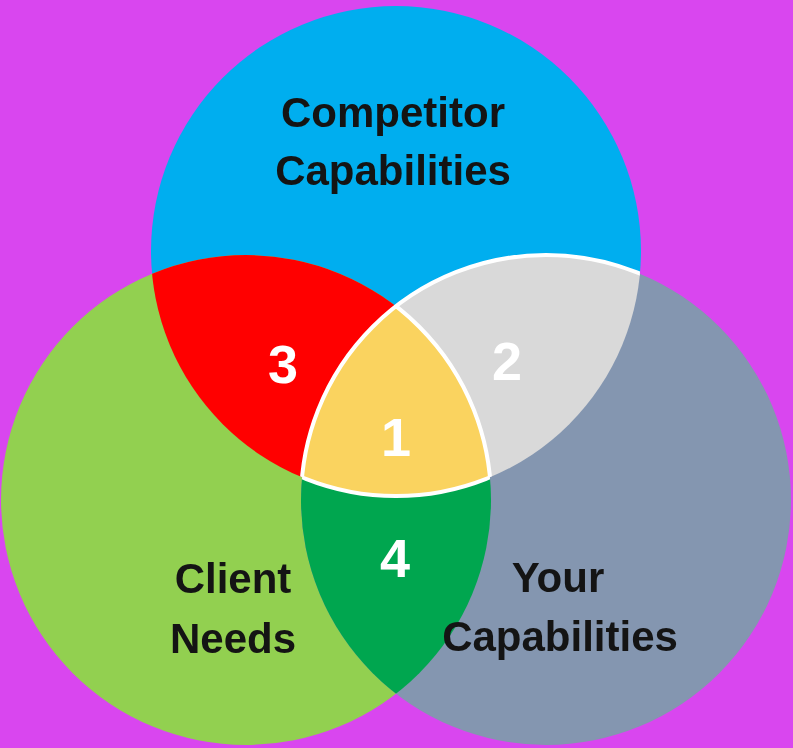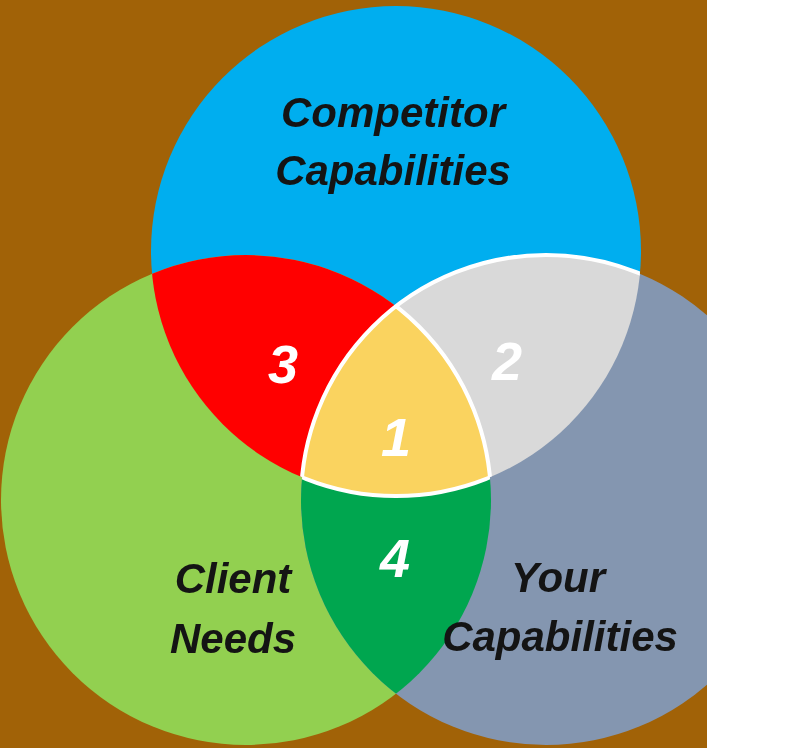--- a/index.html
+++ b/index.html
@@ -2,26 +2,25 @@
 <html><head>
 <meta charset="utf-8">
 <style>
   html, body {
     margin: 0;
     padding: 0;
     background: #ffffff;
   }
   .stage {
     position: relative;
-    width: 707px;
+    width: 793px;
     height: 748px;
-    background: #a16207;
+    background: #d946ef;
     overflow: hidden;
     font-family: "Liberation Sans", sans-serif;
-    font-style: italic;
   }
   svg { display: block; }
   .circle-label {
     font-family: "Liberation Sans", sans-serif;
     font-size: 42px;
     font-weight: bold;
     text-anchor: middle;
   }
   .region-number {
     font-family: "Liberation Sans", sans-serif;

